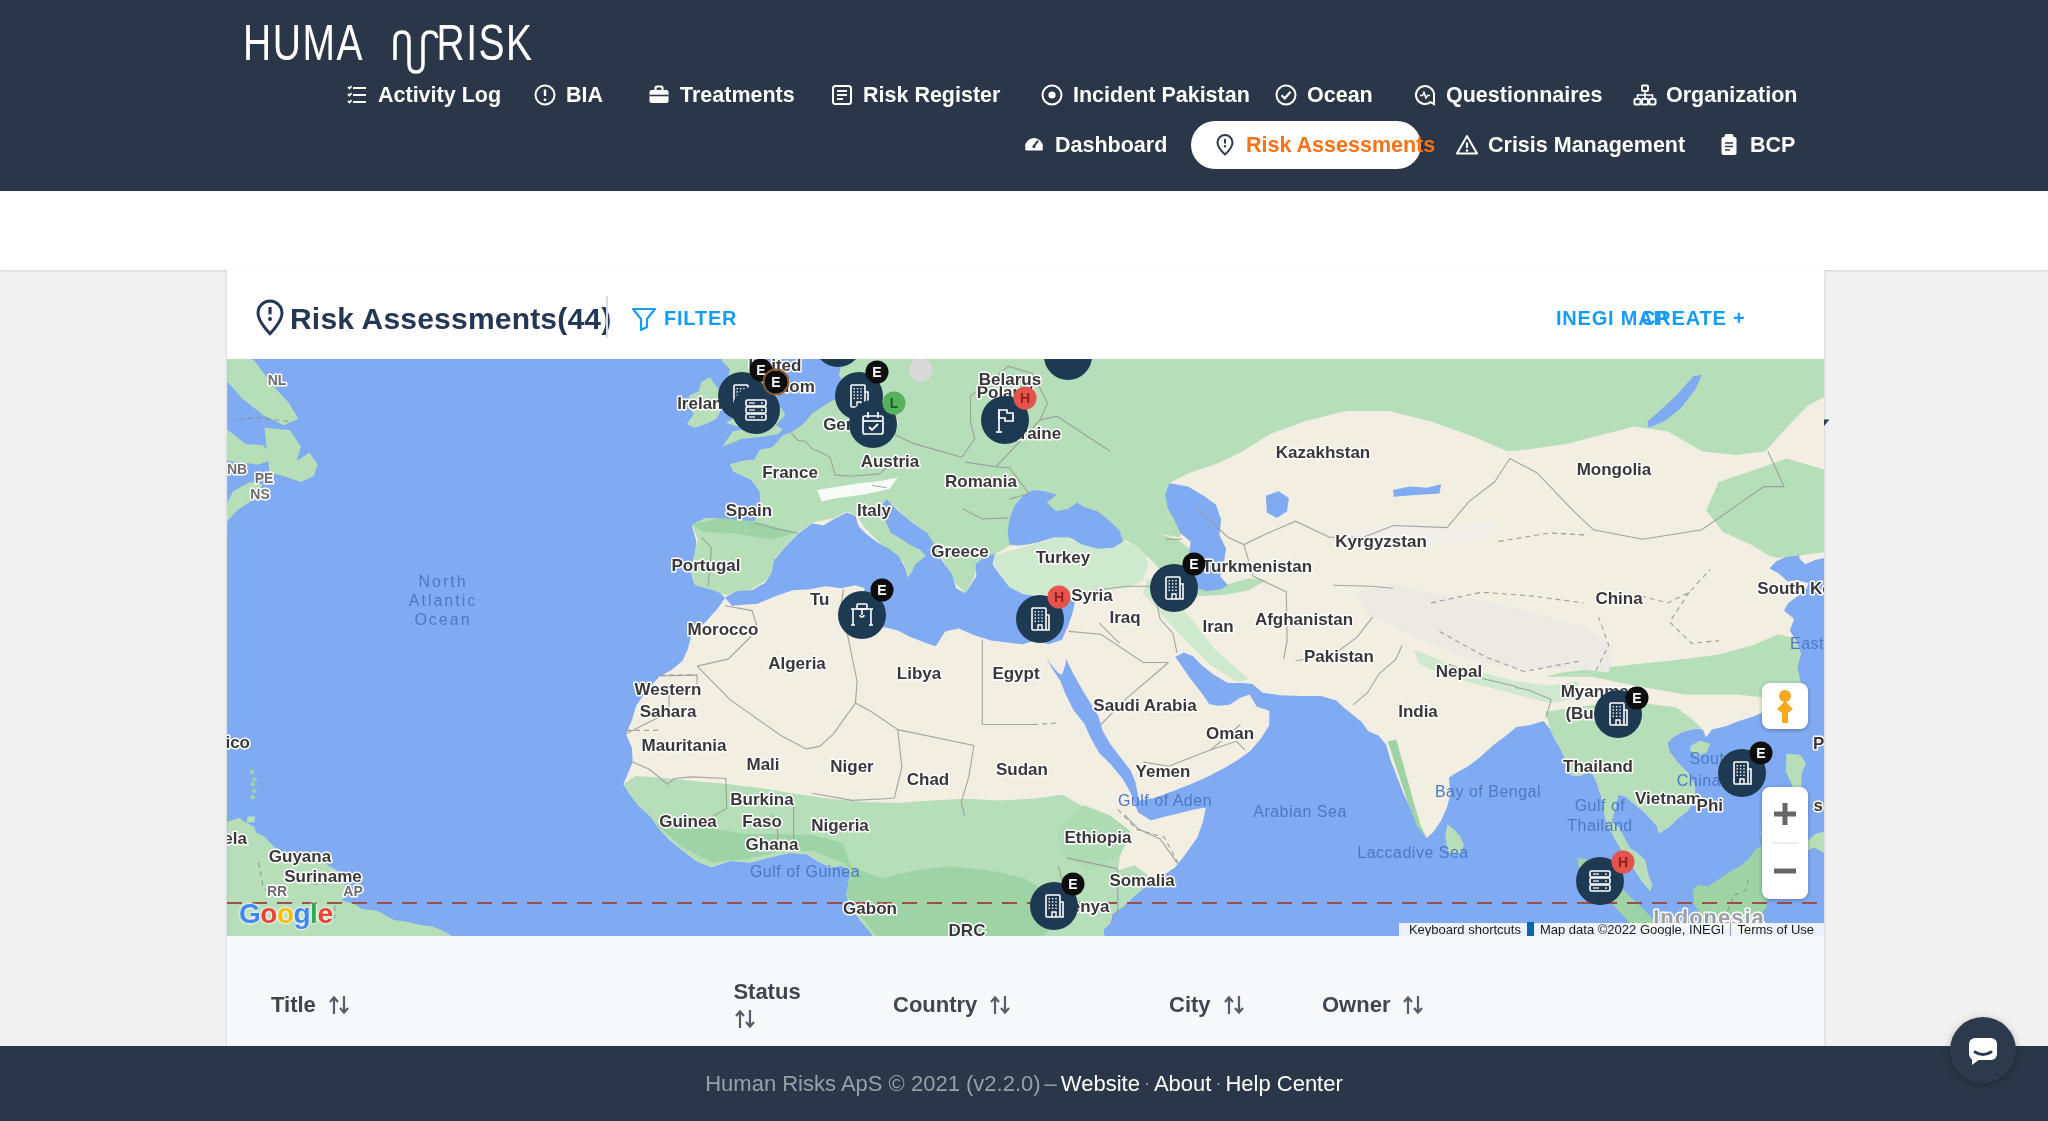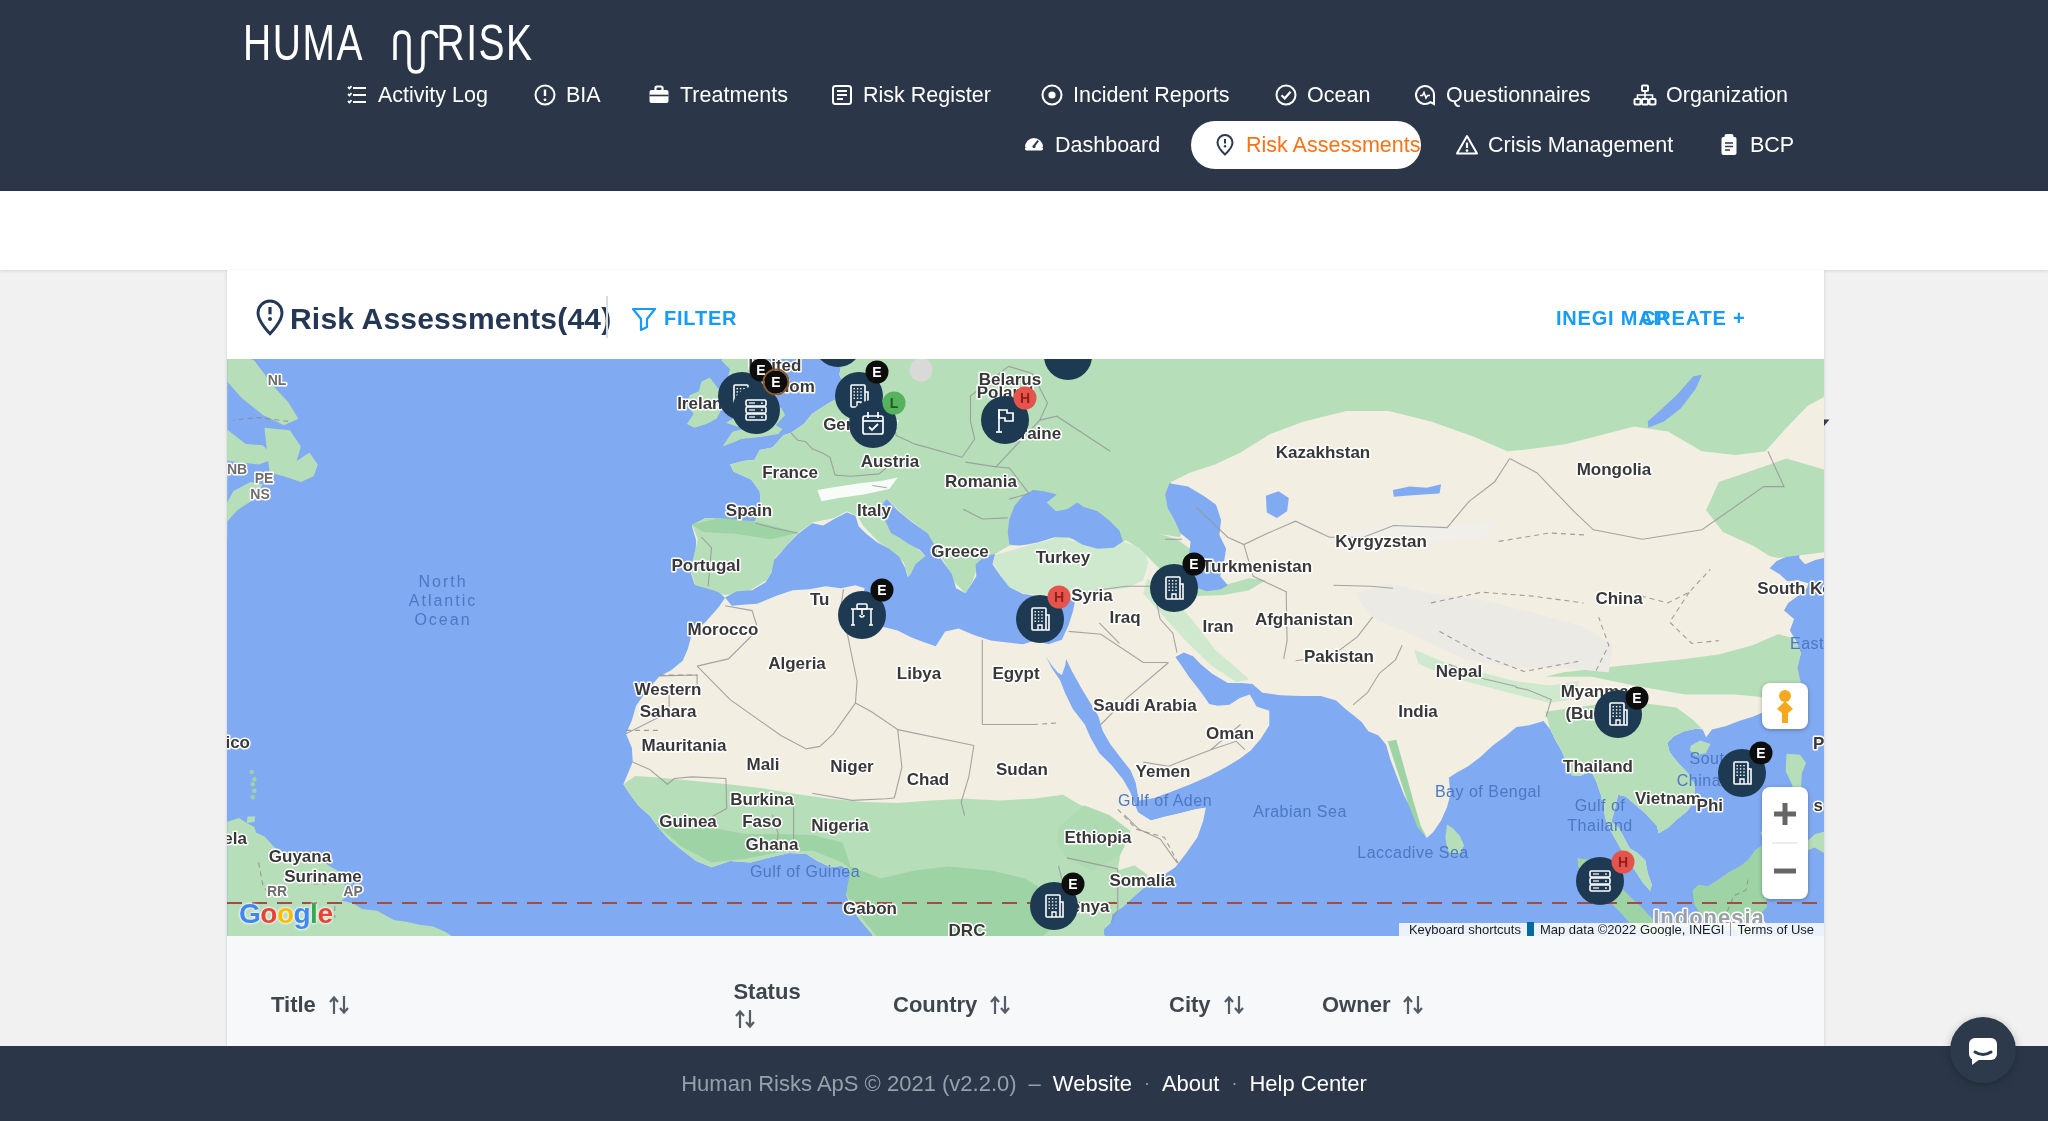--- a/index.html
+++ b/index.html
@@ -1,28 +1,28 @@
 <!DOCTYPE html>
 <html><head><meta charset="utf-8"><title>Human Risks</title>
 <style>
 *{margin:0;padding:0;box-sizing:border-box}
 body{width:2048px;height:1121px;font-family:"Liberation Sans",sans-serif;background:#f1f1f1;position:relative;overflow:hidden}
 .abs{position:absolute}
 .hdr{position:absolute;left:0;top:0;width:2048px;height:191px;background:#2b3748}
 .nav1{position:absolute;top:74px;height:42px}
 .nav2{position:absolute;top:124px;height:42px}
-.nit{position:absolute;display:flex;align-items:center;gap:9px;color:#fff;font-size:21.5px;font-weight:normal;height:42px;white-space:nowrap}
+.nit{position:absolute;display:flex;align-items:center;gap:9px;color:#fff;font-size:21.5px;font-weight:bold;height:42px;white-space:nowrap}
 .toolbar{position:absolute;left:0;top:191px;width:2048px;height:79px;background:#fff;box-shadow:0 1px 3px rgba(0,0,0,.12)}
 .card{position:absolute;left:227px;top:270px;width:1597px;height:776px;background:#fff;box-shadow:0 1px 3px rgba(0,0,0,.15)}
 .blue{color:#169bf6;font-weight:bold;font-size:20px;letter-spacing:.8px}
 .mapwrap{position:absolute;left:0;top:89px;width:1597px;height:577px;overflow:hidden;background:#80aaf2}
 .ctl{position:absolute;background:#fff;border-radius:8px;box-shadow:0 1px 4px rgba(0,0,0,.3)}
 .thead{position:absolute;left:0;top:666px;width:1597px;height:110px;background:#f7f8fa}
 .th{position:absolute;font-size:22px;font-weight:bold;color:#40464e;display:flex;align-items:center;gap:10px}
-.ftr{position:absolute;left:0;top:1046px;width:2048px;height:75px;background:#2b3748;color:#fff;font-size:22px;display:flex;align-items:center;justify-content:center;gap:12px}
+.ftr{position:absolute;left:0;top:1046px;width:2048px;height:75px;background:#2b3748;color:#fff;font-size:22px;display:flex;align-items:center;justify-content:center;gap:4px}
 svg{display:block}
 </style></head>
 <body>
 <div class="hdr">
   <svg class="abs" style="left:243px;top:14px" width="290" height="60" viewBox="0 0 290 60">
     <text x="0" y="46" font-size="50" fill="#fff" font-family="Liberation Sans" letter-spacing="2" transform="scale(0.78,1)">HUMA</text>
     <path d="M152 46 L152 26 Q152 18 159 18 Q166 18 166 26 L166 50 Q166 58 173 58 Q180 58 180 50 L180 26 Q180 18 187 18 Q193 18 194 24" fill="none" stroke="#fff" stroke-width="3.5"></path>
     <text x="248" y="46" font-size="50" fill="#fff" font-family="Liberation Sans" letter-spacing="2" transform="scale(0.78,1)">RISKS</text>
   </svg>
   <div class="nav1">
@@ -54,21 +54,21 @@
           <rect x="3" y="3" width="18" height="18" rx="2.5"></rect>
           <path d="M7 8 H17 M7 12 H17 M7 16 H13" stroke-width="2"></path>
         </svg>
         <span>Risk Register</span>
       </div>
       <div class="nit" style="left:1040px">
         <svg width="24" height="24" viewBox="0 0 24 24" fill="none" stroke="#fff" stroke-width="2">
           <circle cx="12" cy="12" r="9.5"></circle>
           <circle cx="12" cy="12" r="3.6" fill="#fff" stroke="none"></circle>
         </svg>
-        <span>Incident Reports</span>
+        <span>Incident Pakistan</span>
       </div>
       <div class="nit" style="left:1274px">
         <svg width="24" height="24" viewBox="0 0 24 24" fill="none" stroke="#fff" stroke-width="2">
           <circle cx="12" cy="12" r="9.5"></circle>
           <path d="M7.5 12.2 L10.7 15.3 L16.6 8.8" stroke-width="2.2"></path>
         </svg>
         <span>Ocean</span>
       </div>
       <div class="nit" style="left:1413px">
         <svg width="24" height="24" viewBox="0 0 24 24" fill="none" stroke="#fff" stroke-width="2">

